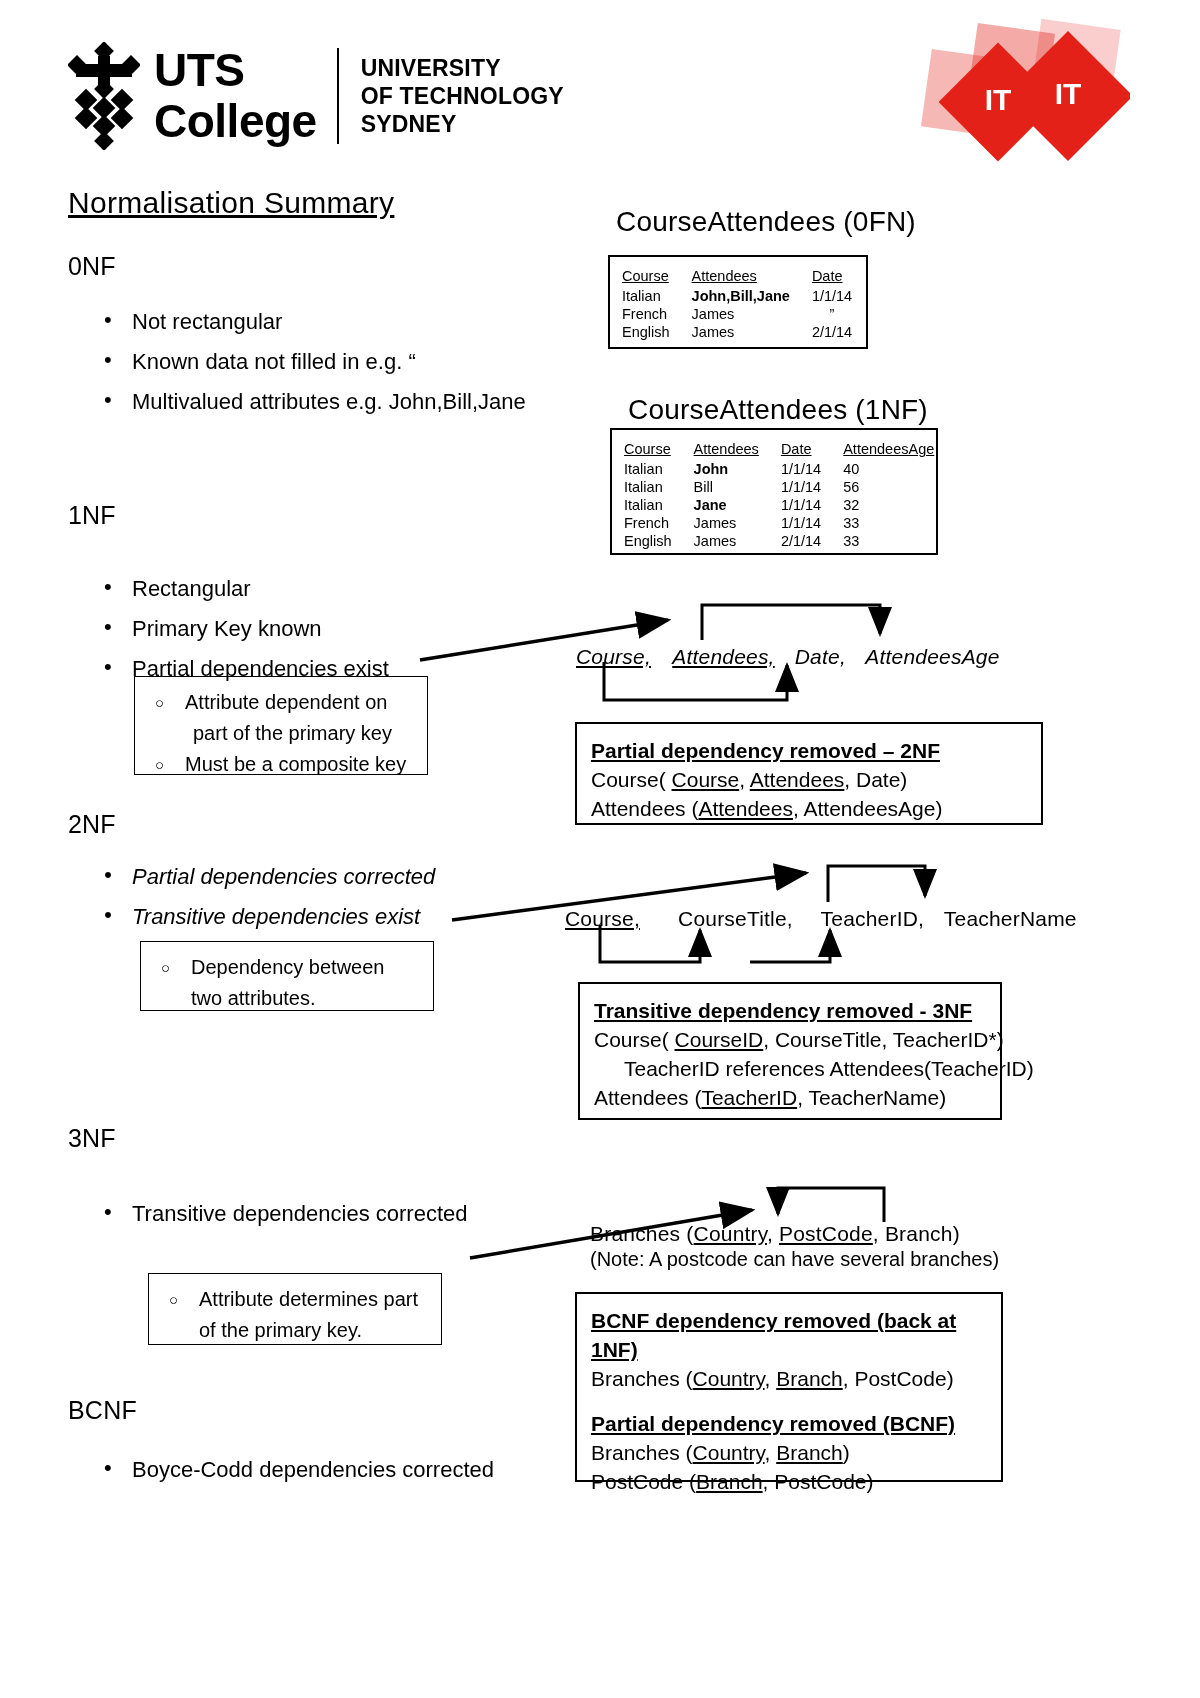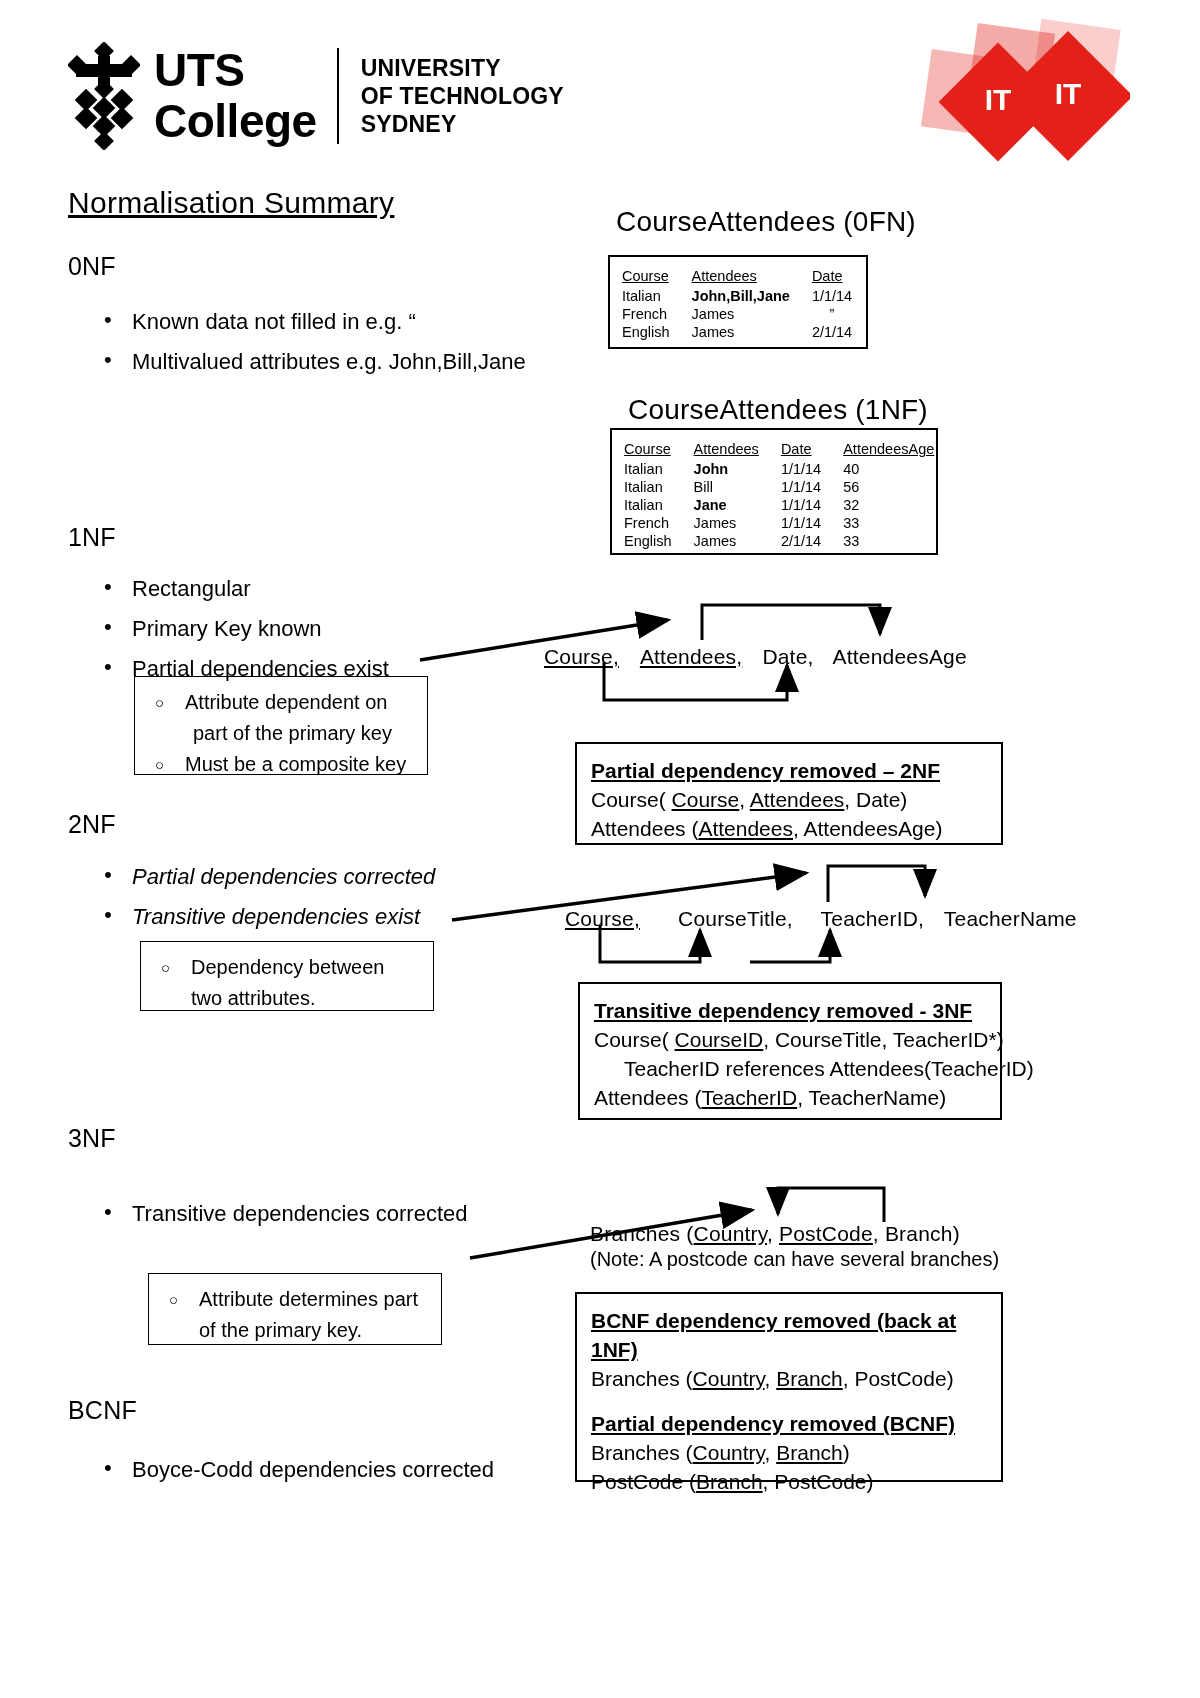--- a/index.html
+++ b/index.html
@@ -140,20 +140,21 @@
         <text x="158" y="86" fill="#ffffff" font-family="Liberation Sans, sans-serif" font-size="30" font-weight="bold" text-anchor="middle">IT</text>
       </svg>
     </div>
   </div>
 
   <div class="title">Normalisation Summary</div>
 
   <div class="nf-label" style="left:68px; top:252px;">0NF</div>
 
   <ul class="bul" style="left:92px; top:305px; width:520px;">
+    <li>Not rectangular</li>
     <li>Known data not filled in  e.g. “</li>
     <li>Multivalued attributes    e.g. John,Bill,Jane</li>
   </ul>
 
   <div class="tbl-caption" style="left:616px; top:206px;">CourseAttendees  (0FN)</div>
   <div class="dtable" style="left:608px; top:255px; width:260px; height:94px;">
     <table>
       <thead>
         <tr>
           <th>Course</th>
@@ -220,49 +221,49 @@
         <tr>
           <td>English</td>
           <td>James</td>
           <td>2/1/14</td>
           <td>33</td>
         </tr>
       </tbody>
     </table>
   </div>
 
-  <div class="nf-label" style="left:68px; top:523px;">1NF</div>
+  <div class="nf-label" style="left:68px; top:501px;">1NF</div>
 
   <ul class="bul" style="left:92px; top:572px; width:480px;">
     <li>Rectangular</li>
     <li>Primary Key known</li>
     <li>Partial dependencies exist</li>
   </ul>
 
   <div class="subbox" style="left:134px; top:676px; width:294px; height:99px;">
     <ul>
       <li>
         <span>Attribute dependent on</span><br>
         <span style="margin-left:8px">part of the primary key</span>
       </li>
       <li>Must be a composite key</li>
     </ul>
   </div>
 
-  <div class="deprow" style="left:544px; top:645px;">
+  <div class="deprow" style="left:576px; top:645px;font-style:italic;">
     <span class="u">Course,</span>
     <span style="display:inline-block;width:10px"></span>
     <span class="u">Attendees,</span>
     <span style="display:inline-block;width:8px"></span>
     <span>Date,</span>
     <span style="display:inline-block;width:8px"></span>
     <span>AttendeesAge</span>
   </div>
 
-  <div class="resbox" style="left:575px; top:742px; width:428px; height:103px;">
+  <div class="resbox" style="left:575px; top:722px; width:468px; height:103px;">
     <span class="hd">Partial dependency removed – 2NF</span>
     <span class="ln"><span>Course( </span><span class="u">Course</span><span>, </span><span class="u">Attendees</span><span>, Date)</span></span>
     <span class="ln"><span>Attendees (</span><span class="u">Attendees</span><span>, AttendeesAge)</span></span>
   </div>
 
   <div class="nf-label" style="left:68px; top:810px;">2NF</div>
 
   <ul class="bul" style="left:92px; top:860px; width:470px;font-style:italic;">
     <li>Partial dependencies corrected</li>
     <li>Transitive dependencies exist</li>

